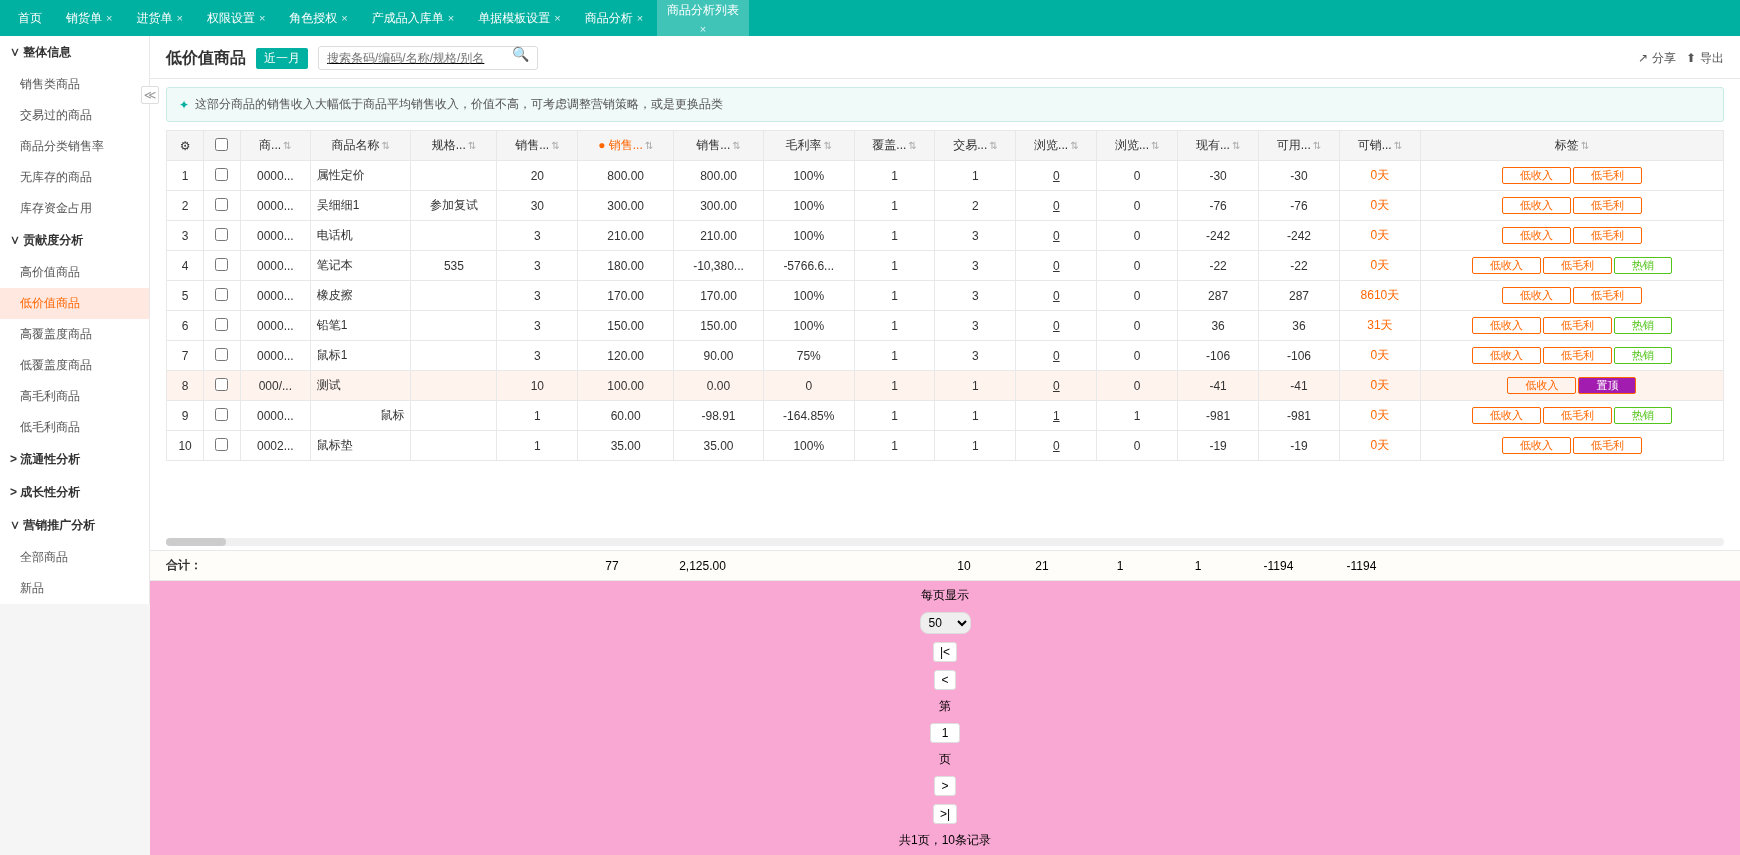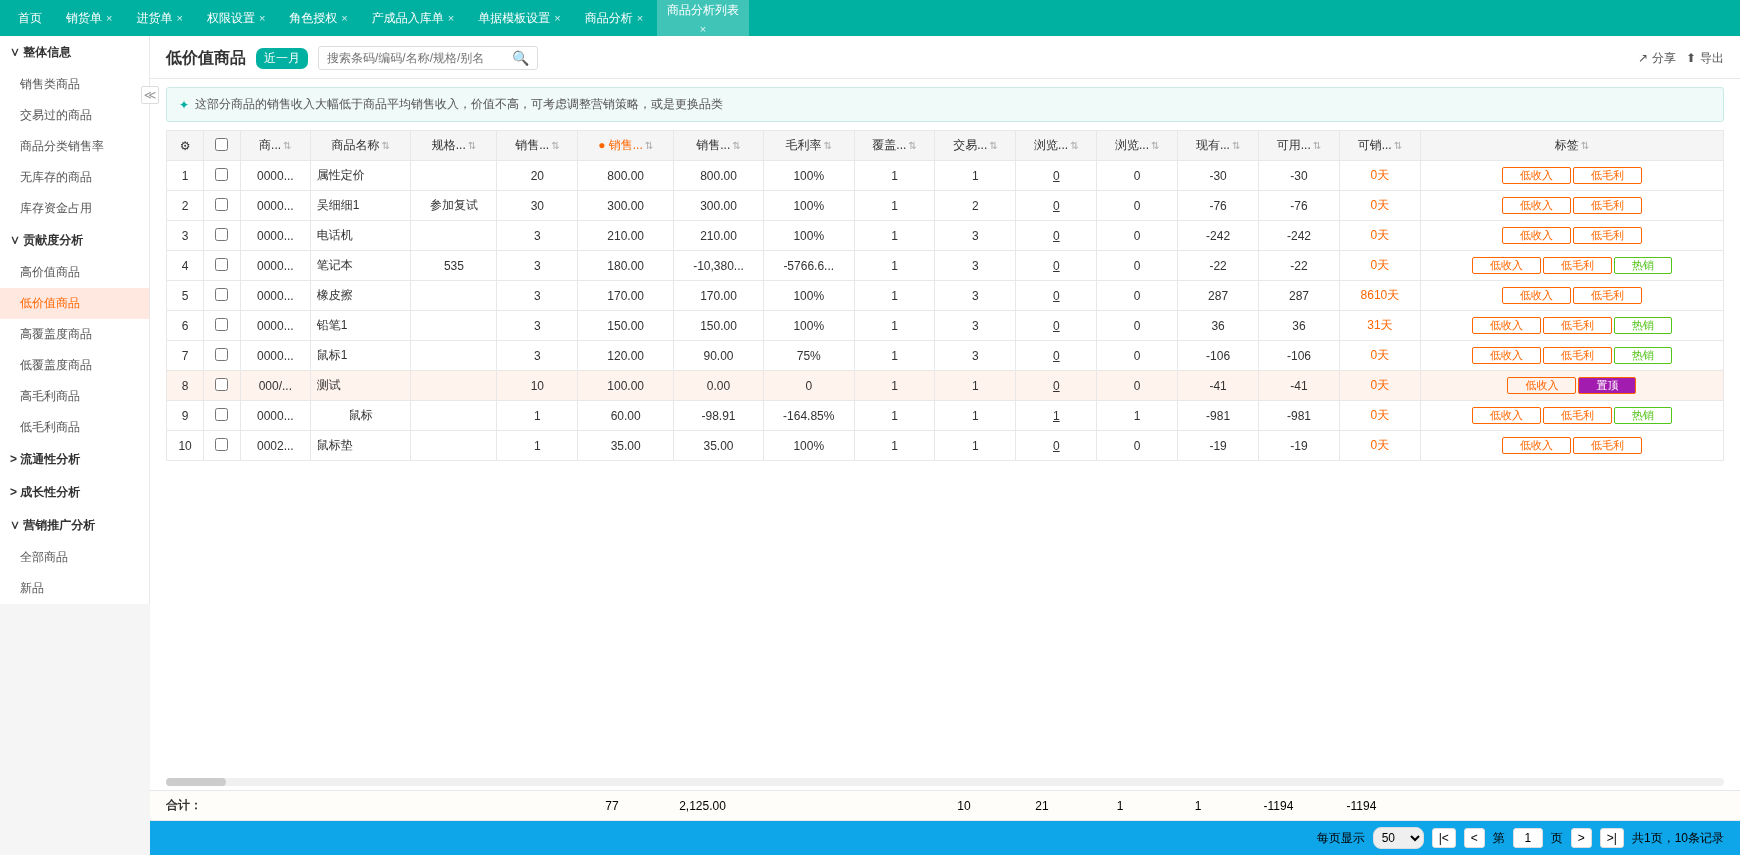--- a/index.html
+++ b/index.html
@@ -80,38 +80,39 @@
     }
     .page-title {
       font-size: 16px;
       font-weight: bold;
       color: #333;
     }
     .tag-btn {
       background: #00b0a0;
       color: white;
       border: none;
-      border-radius: 7px;
+      border-radius: 2px;
       padding: 2px 8px;
       font-size: 12px;
       cursor: pointer;
     }
     .search-box {
       border: 1px solid #ddd;
       border-radius: 3px;
       padding: 4px 28px 4px 8px;
       width: 220px;
       outline: none;
       font-size: 12px;
       position: relative;
     }
     .search-container {
       position: relative;
       display: flex;
-      align-items: center;
+      align-items: flex-start;
+      text-decoration: underline;
     }
     .search-icon {
       position: absolute;
       right: 8px;
       color: #ff6600;
       font-size: 14px;
     }
     .header-right {
       margin-left: auto;
       display: flex;
@@ -213,21 +214,22 @@
     }
     
     
     .pagination-bar {
       border-top: 1px solid #e8e8e8;
       padding: 6px 16px;
       display: flex;
       align-items: center;
       justify-content: flex-end;
       gap: 8px;
-      background: #0ea5e9;
+      background: #f9a8d4;
+      flex-direction: column;
     }
     .page-size-select {
       border: 1px solid #ddd;
       padding: 2px 4px;
       border-radius: 8px;
       font-size: 12px;
     }
     .page-nav-btn {
       border: 1px solid #ddd;
       background: white;
@@ -547,21 +549,21 @@
     <td>0</td>
     <td>-41</td>
     <td>-41</td>
     <td><span class="days-text">0天</span></td>
     <td><span class="tag-badge">低收入</span><span class="tag-badge orange-fill">置顶</span></td>
   </tr>
             <tr>
     <td>9</td>
     <td><input type="checkbox" style=""></td>
     <td>0000...</td>
-    <td style="text-align:center">鼠标</td>
+    <td style="text-align:right">鼠标</td>
     <td></td>
     <td>1</td>
     <td>60.00</td>
     <td>-98.91</td>
     <td>-164.85%</td>
     <td>1</td>
     <td>1</td>
     <td><span class="underline">1</span></td>
     <td>1</td>
     <td>-981</td>

